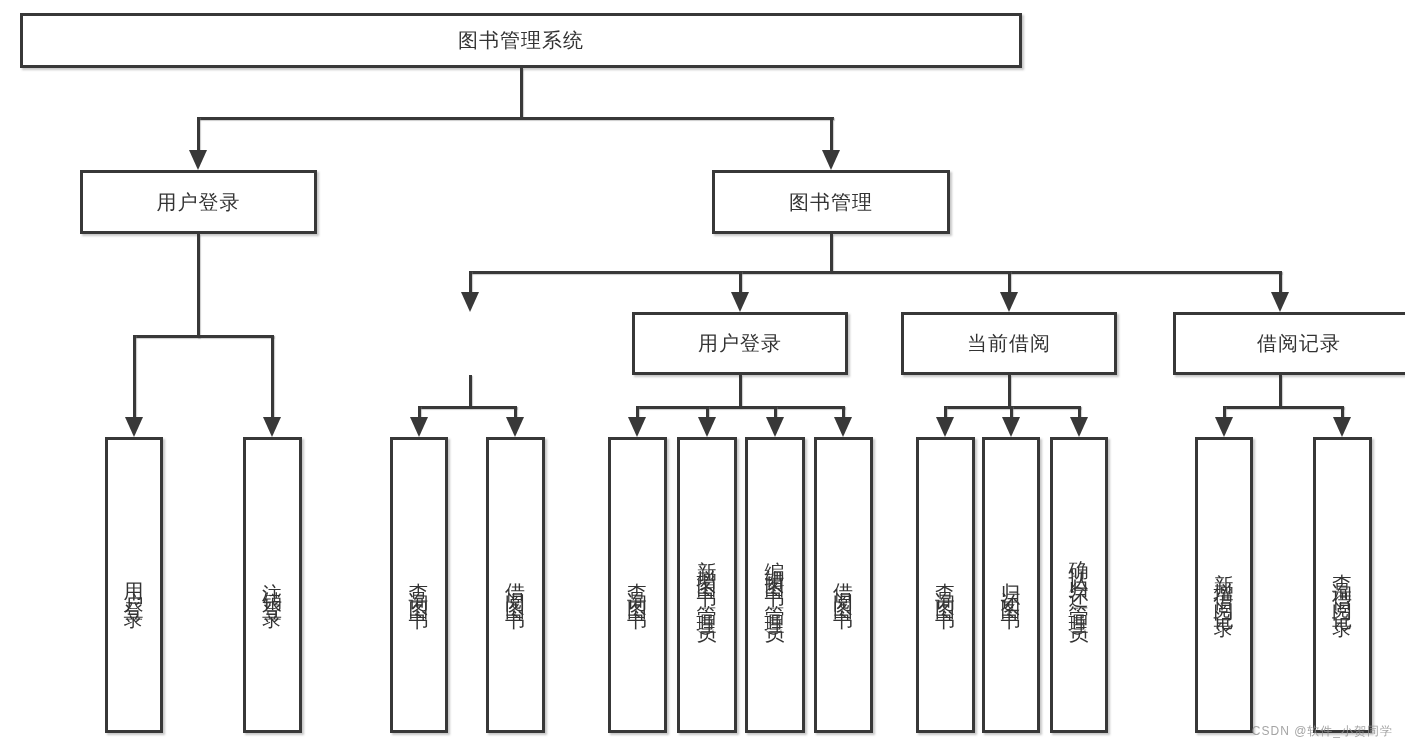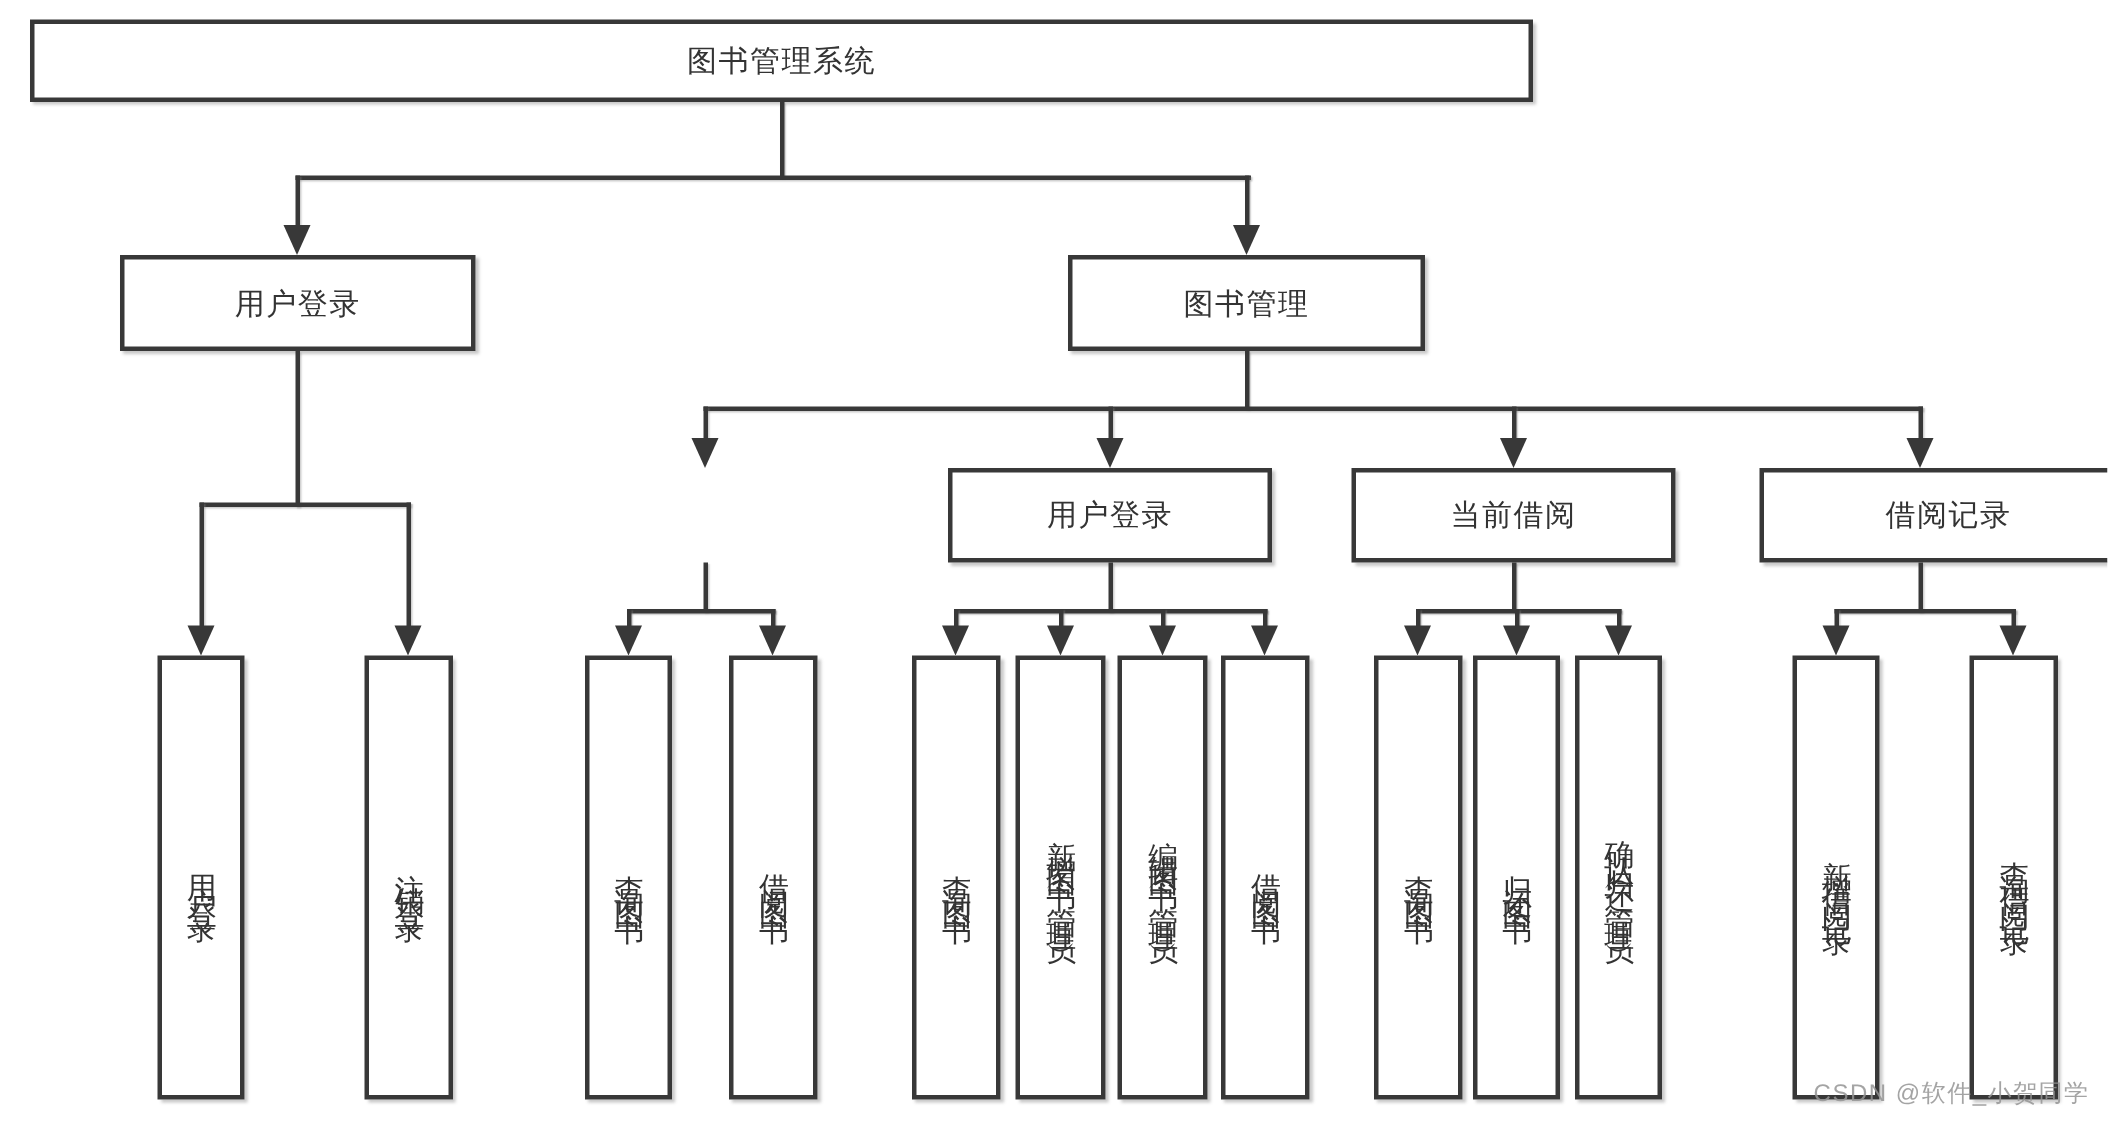--- a/index.html
+++ b/index.html
@@ -53,21 +53,21 @@
     width: 0;
     height: 0;
     border-left: 9px solid transparent;
     border-right: 9px solid transparent;
     border-top: 20px solid #383838;
   }
   .watermark {
     position: absolute;
     right: 12px;
     bottom: 7px;
-    font-size: 16px;
+    font-size: 12px;
     color: rgba(148,148,148,0.85);
     white-space: nowrap;
     z-index: 5;
     letter-spacing: 1px;
   }
 </style>
 </head>
 <body>
 
 <div class="canvas">

